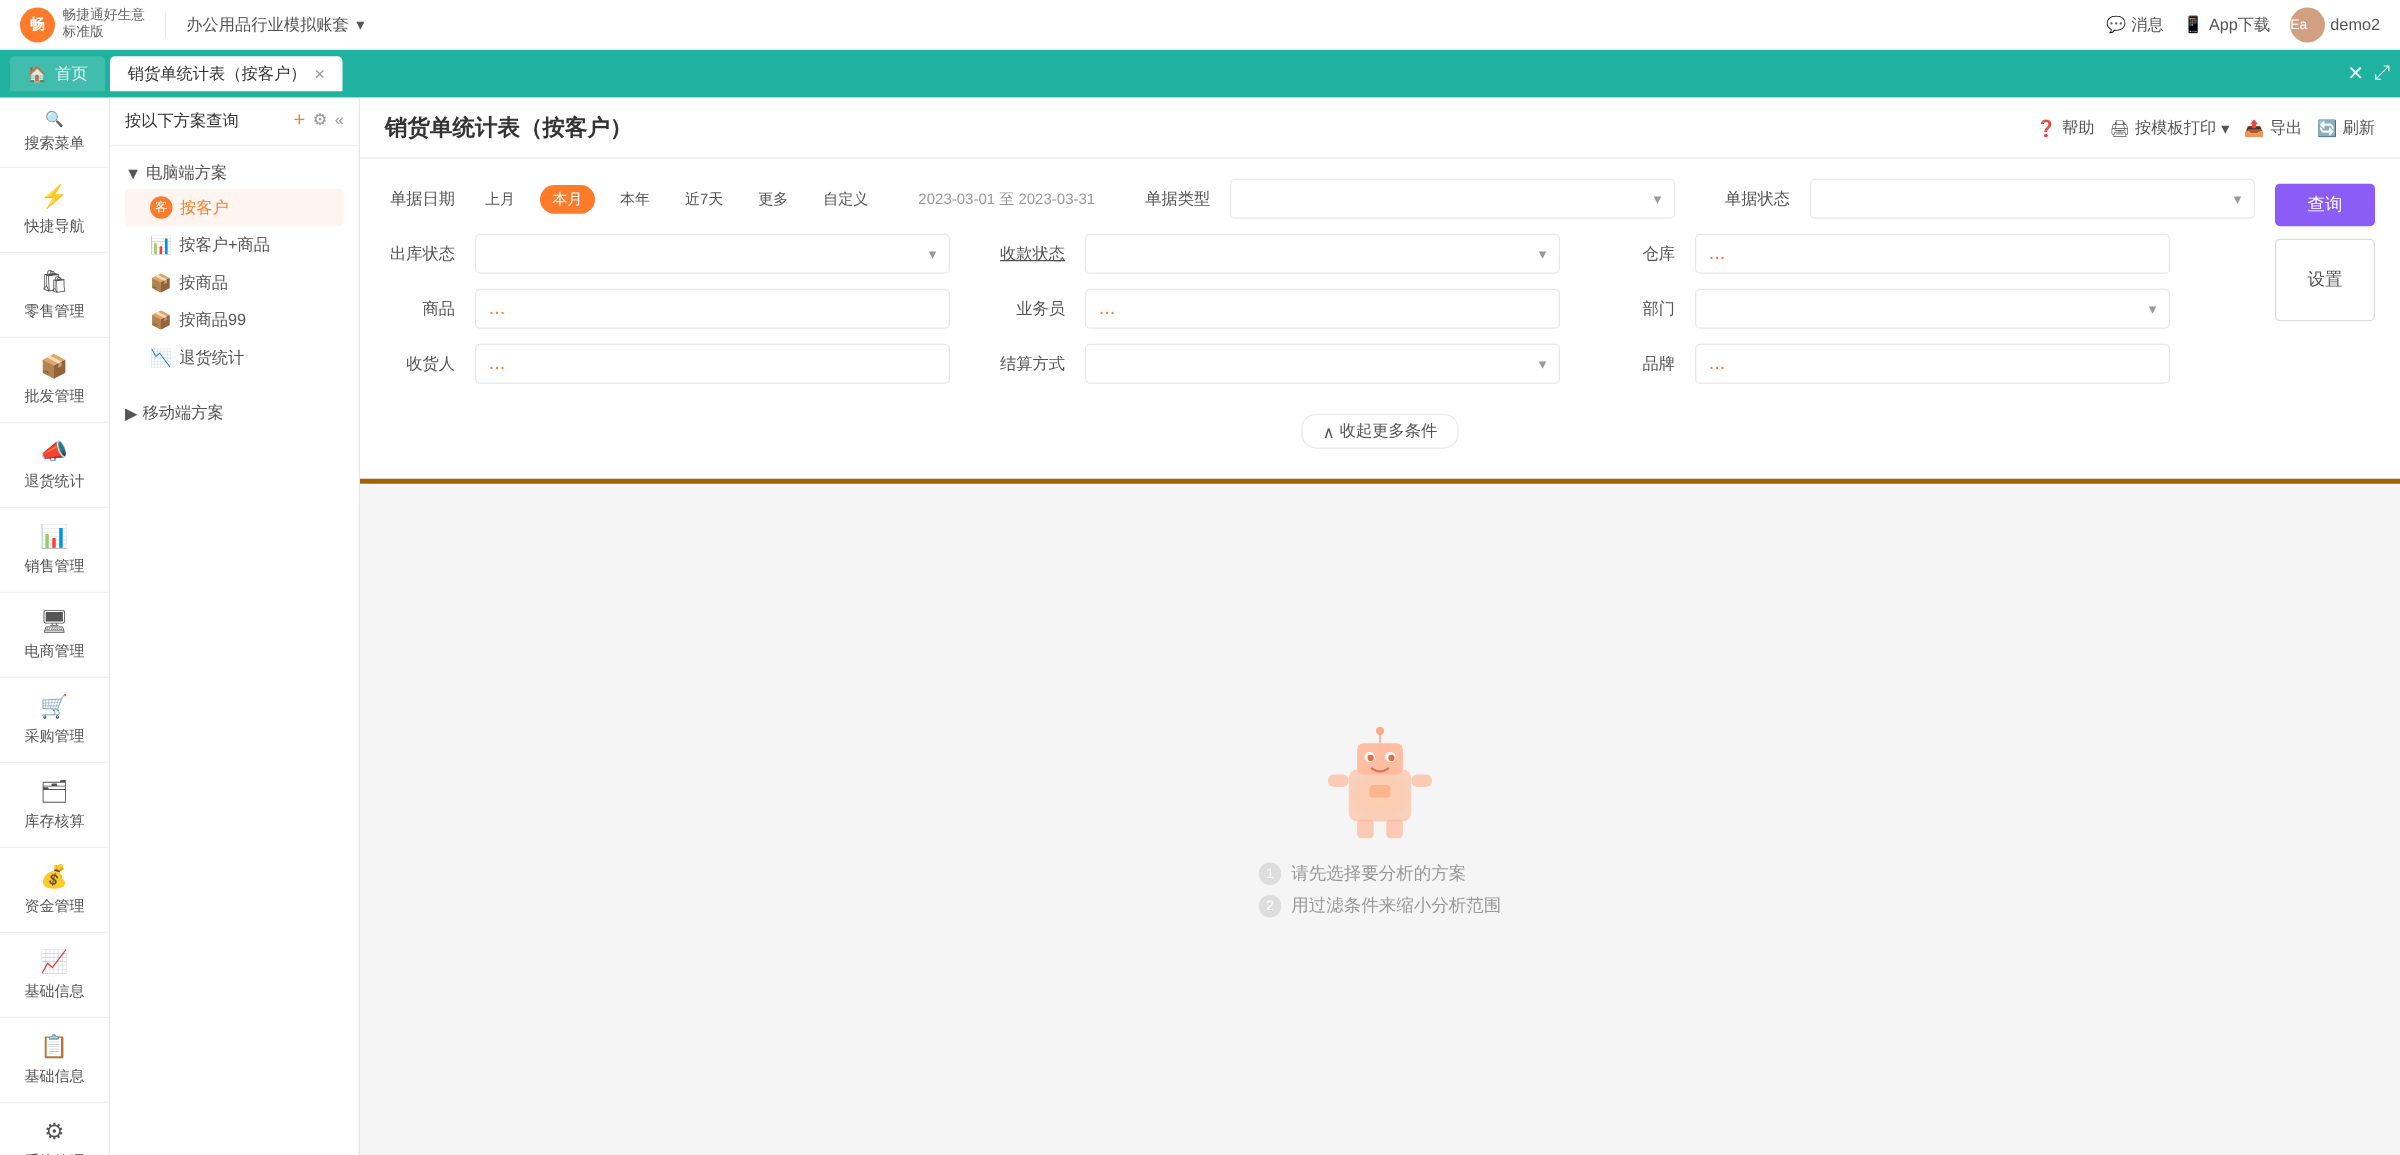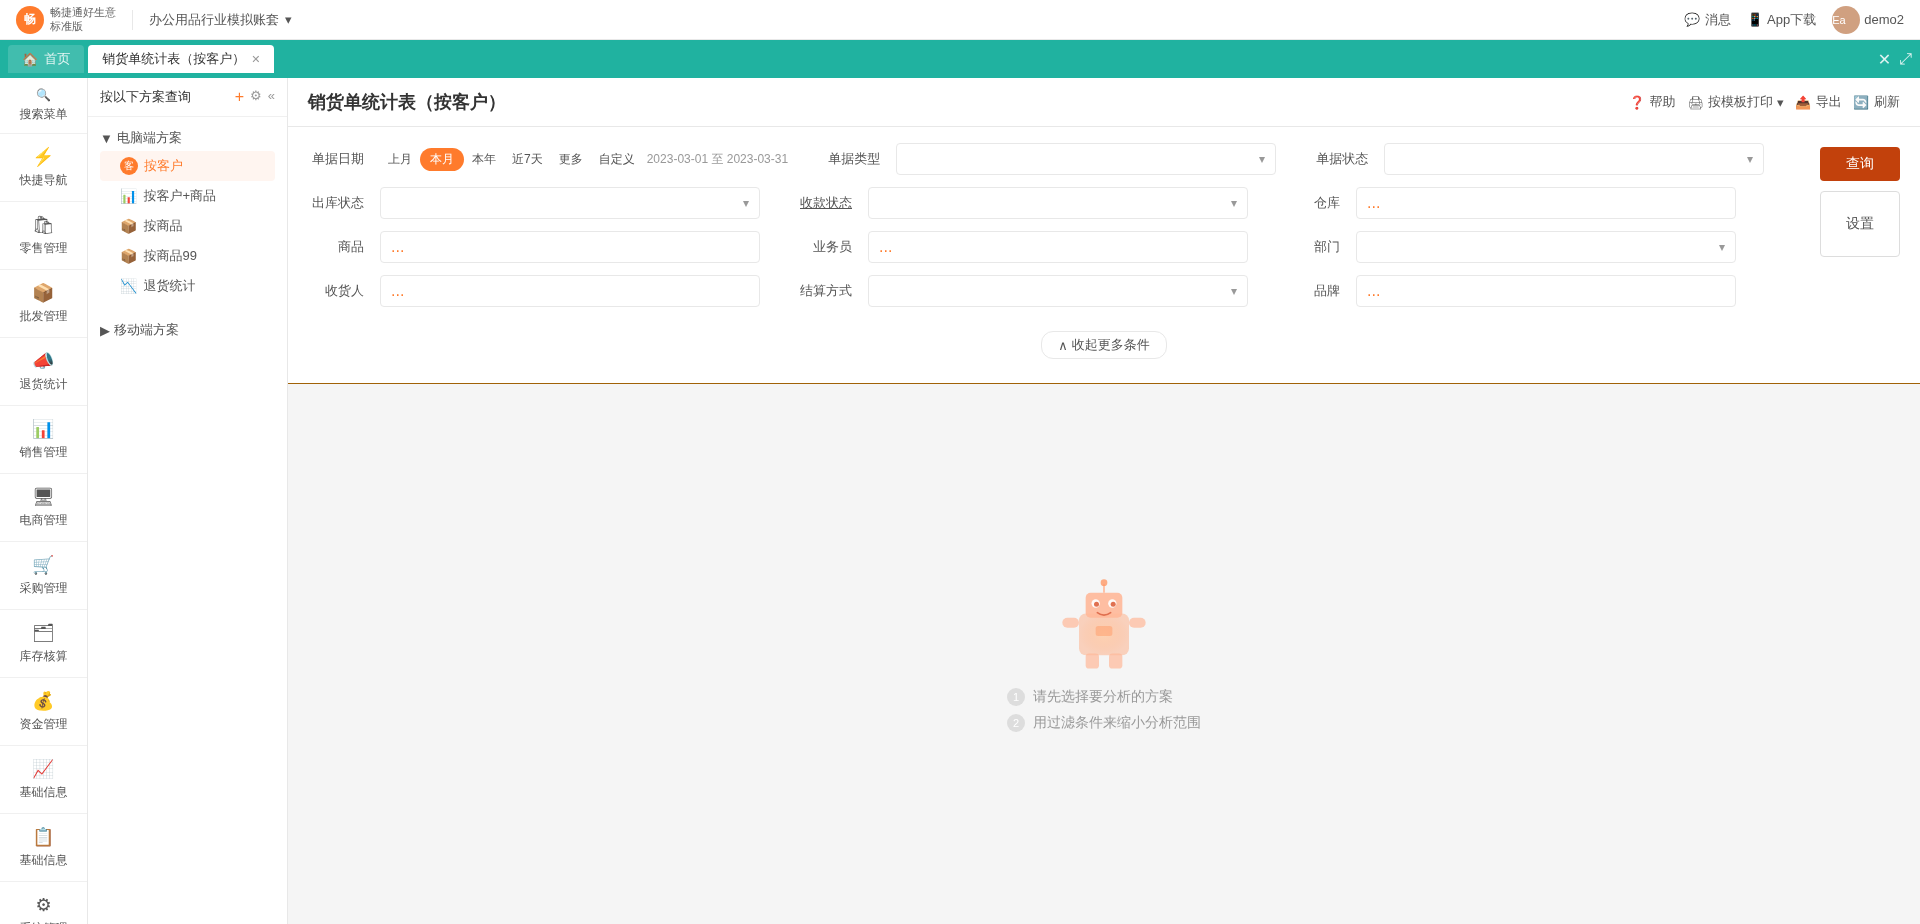--- a/index.html
+++ b/index.html
@@ -45,37 +45,37 @@
     .scheme-item .s-badge { width: 18px; height: 18px; border-radius: 50%; background: #ff7b2c; color: #fff; font-size: 10px; display: flex; align-items: center; justify-content: center; flex-shrink: 0; }
 
     
     .content-area { flex: 1; display: flex; flex-direction: column; overflow: hidden; background: #f5f5f5; }
     .content-header { display: flex; align-items: center; justify-content: space-between; padding: 12px 20px; background: #fff; border-bottom: 1px solid #e8e8e8; }
     .page-title { font-size: 18px; font-weight: bold; color: #333; }
     .header-actions { display: flex; align-items: center; gap: 12px; }
     .header-btn { display: flex; align-items: center; gap: 4px; font-size: 13px; color: #555; cursor: pointer; }
 
     
-    .filter-area { background: #fff; padding: 16px 20px; border-bottom: 1px solid #a16207; }
+    .filter-area { background: #fff; padding: 16px 20px; border-bottom: 4px solid #a16207; }
     .filter-row { display: flex; align-items: center; gap: 16px; margin-bottom: 12px; }
     .filter-row:last-child { margin-bottom: 16px; }
     .filter-label { font-size: 13px; color: #555; white-space: nowrap; min-width: 56px; text-align: right; }
-    .filter-date-bar { display: flex; align-items: center; gap: 0; flex: 0 0 auto; }
+    .filter-date-bar { display: flex; align-items: center; gap: 12px; flex: 0 0 auto; }
     .date-btn { padding: 3px 8px; font-size: 12px; cursor: pointer; color: #555; border-radius: 3px; }
     .date-btn.active { background: #ff7b2c; color: #fff; border-radius: 12px; padding: 3px 10px; }
-    .date-range { font-size: 12px; color: #999; margin-left: 4px; }
+    .date-range { font-size: 12px; color: #999; margin-left: 20px; }
     .filter-select { flex: 1; height: 32px; border: 1px solid #e8e8e8; border-radius: 4px; padding: 0 10px; display: flex; align-items: center; justify-content: space-between; cursor: pointer; background: #fff; }
     .filter-select-text { font-size: 13px; color: #bbb; }
     .filter-dots { color: #ff7b2c; font-size: 16px; cursor: pointer; }
     .chevron-icon { color: #999; font-size: 12px; }
     .collapse-row { display: flex; justify-content: center; padding: 8px 0; }
     .collapse-btn { display: flex; align-items: center; gap: 4px; font-size: 13px; color: #555; cursor: pointer; background: #fff; border: 1px solid #e8e8e8; padding: 4px 16px; border-radius: 12px; }
 
     
-    .query-btn { background: #c2410c; color: #fff; border: none; padding: 8px 20px; border-radius: 4px; font-size: 14px; cursor: pointer; width: 80px; text-align: center; }
+    .query-btn { background: #8b5cf6; color: #fff; border: none; padding: 8px 20px; border-radius: 4px; font-size: 14px; cursor: pointer; width: 80px; text-align: center; }
     .settings-btn { background: #fff; color: #555; border: 1px solid #ddd; padding: 23px 20px; border-radius: 4px; font-size: 14px; cursor: pointer; width: 80px; margin-top: 6px; }
     .action-btns { display: flex; flex-direction: column; align-items: center; gap: 4px; margin-left: 16px; flex-shrink: 0; }
 
     
     .empty-state { flex: 1; display: flex; flex-direction: column; align-items: center; justify-content: center; gap: 12px; padding: 40px; }
     .empty-tips { display: flex; flex-direction: column; gap: 8px; }
     .empty-tip { display: flex; align-items: flex-start; gap: 8px; font-size: 14px; color: #999; }
     .tip-num { width: 18px; height: 18px; border-radius: 50%; background: #ddd; color: #fff; font-size: 11px; display: flex; align-items: center; justify-content: center; flex-shrink: 0; }
 
     

